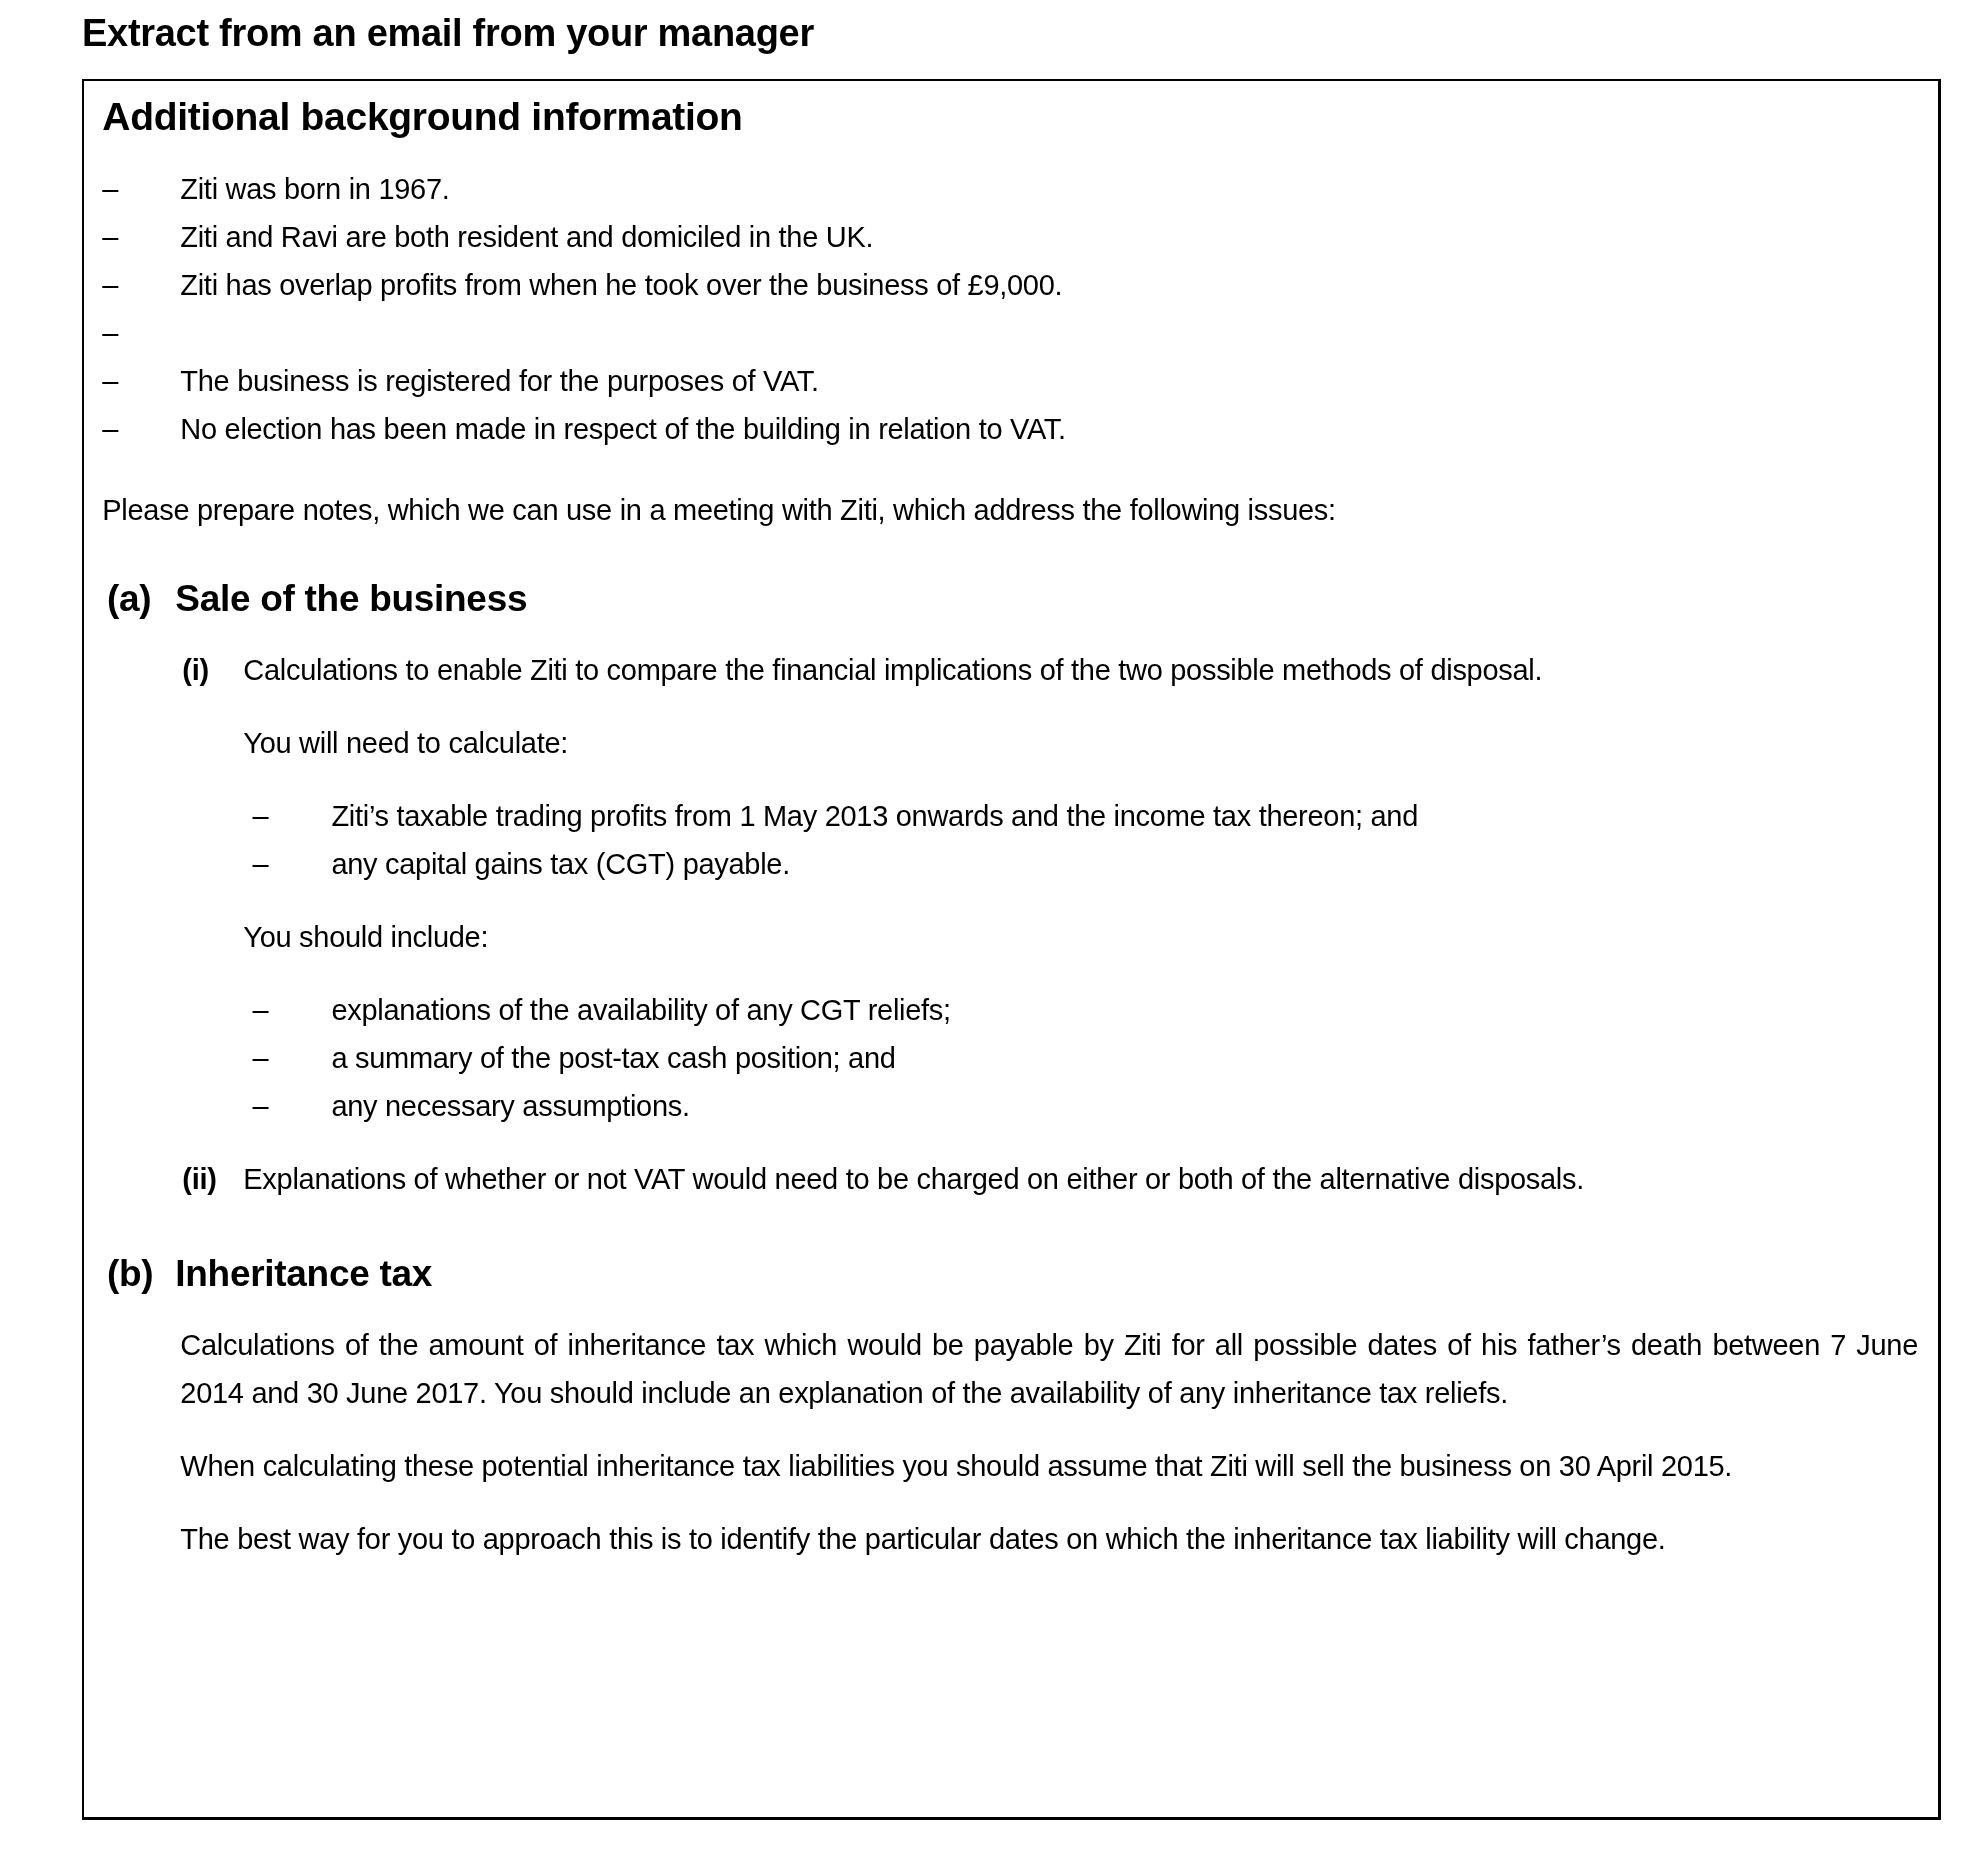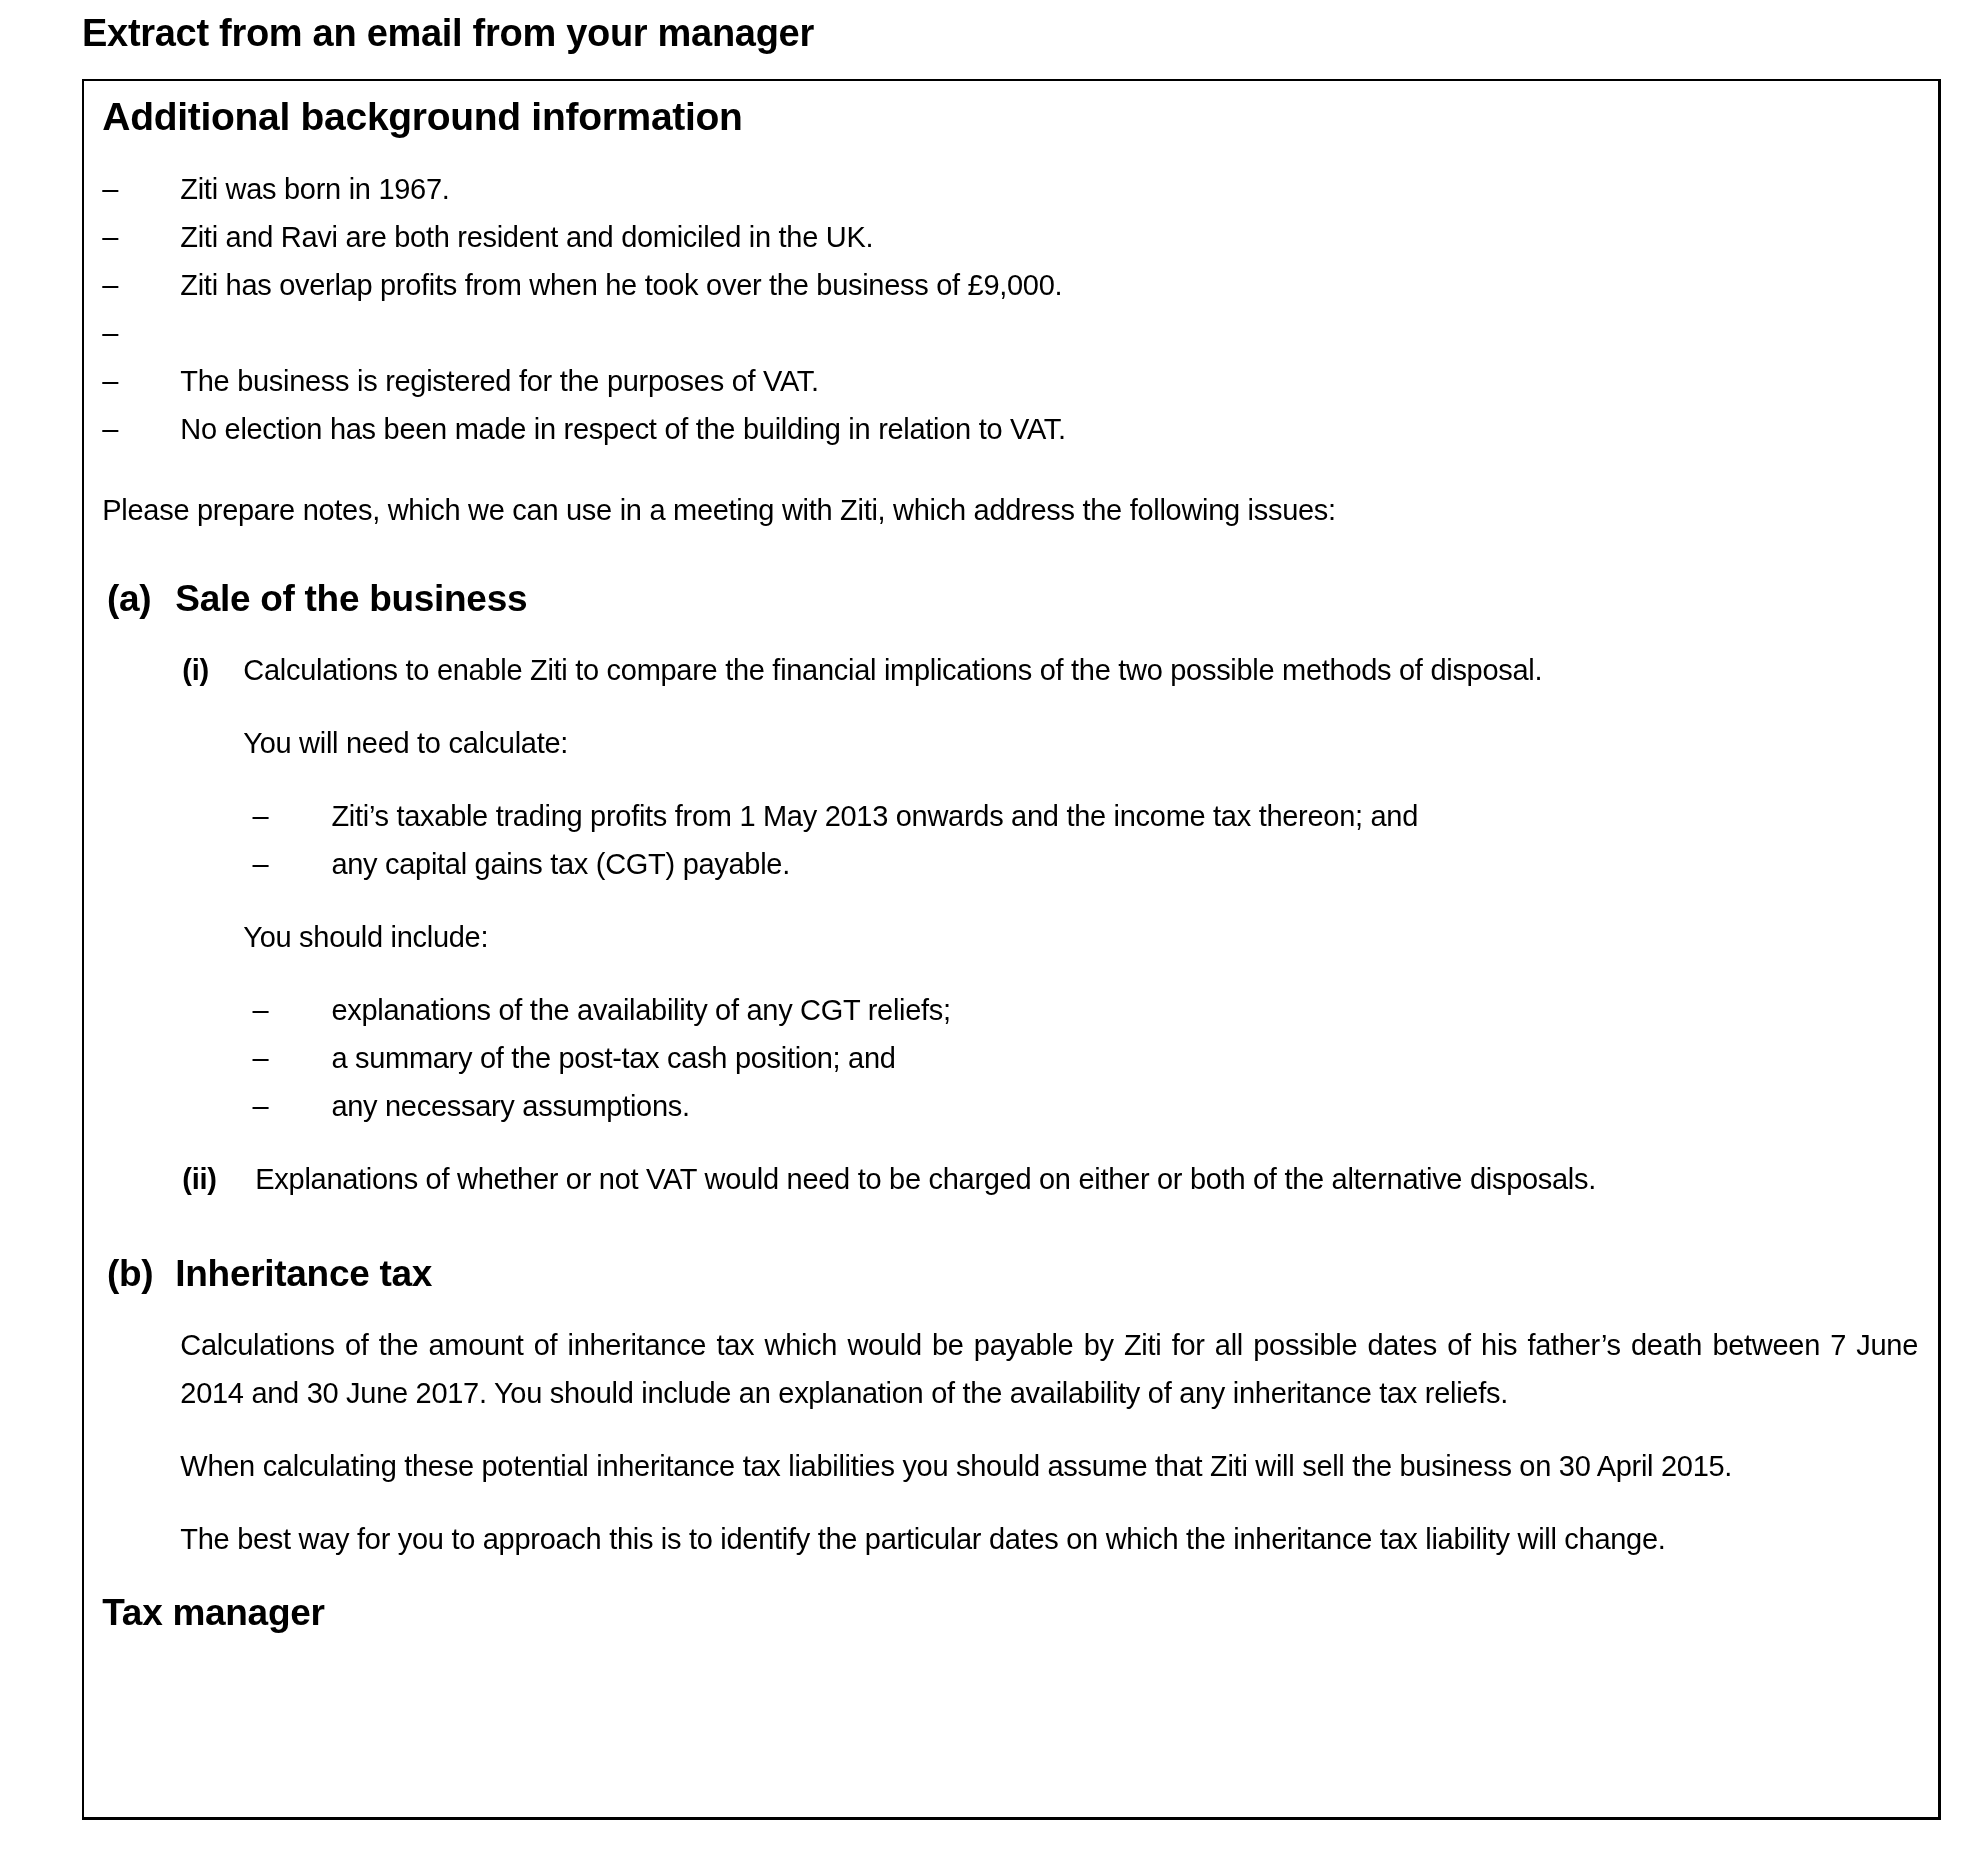--- a/index.html
+++ b/index.html
@@ -51,21 +51,21 @@
     display: flex; align-items: baseline;
     font-size: 37px; line-height: 46px; font-weight: bold;
     margin: 0 0 24px 0;
   }
   .sec-head .sec-label { flex: 0 0 73px; padding-left: 4.6px; box-sizing: border-box; }
   .sec-head.sec-b { margin-top: 48px; }
 
   .sub { margin-left: 80px; }
   .sub-row { display: flex; align-items: baseline; }
   .sub-row .sub-label { flex: 0 0 61px; font-weight: bold; }
-  .sub-row.row-ii { margin-top: 22px; gap: 12px; }
+  .sub-row.row-ii { margin-top: 22px; }
   .sub-body { margin-left: 61px; }
   .sub-body p { margin: 25px 0; }
   .nested { margin: 25px 0 25px 9.1px; }
 
   .sec-body { margin-left: 78px; }
   .sec-body p { margin: 0 0 25px 0; text-align: justify; }
 
   .signoff {
     margin: 27.4px 0 0 0;
     font-size: 37px;
@@ -166,16 +166,15 @@
     <span class="sec-label">(b)</span>
     <span class="sec-title">Inheritance tax</span>
   </div>
 
   <div class="sec-body body-text">
     <p>Calculations of the amount of inheritance tax which would be payable by Ziti for all possible dates of his father’s death between 7 June 2014 and 30 June 2017. You should include an explanation of the availability of any inheritance tax reliefs.</p>
     <p>When calculating these potential inheritance tax liabilities you should assume that Ziti will sell the business on 30 April 2015.</p>
     <p>The best way for you to approach this is to identify the particular dates on which the inheritance tax liability will change.</p>
   </div>
 
-  <p class="signoff">Tax manager</p>
 
 </div>
 
 
 </body></html>

